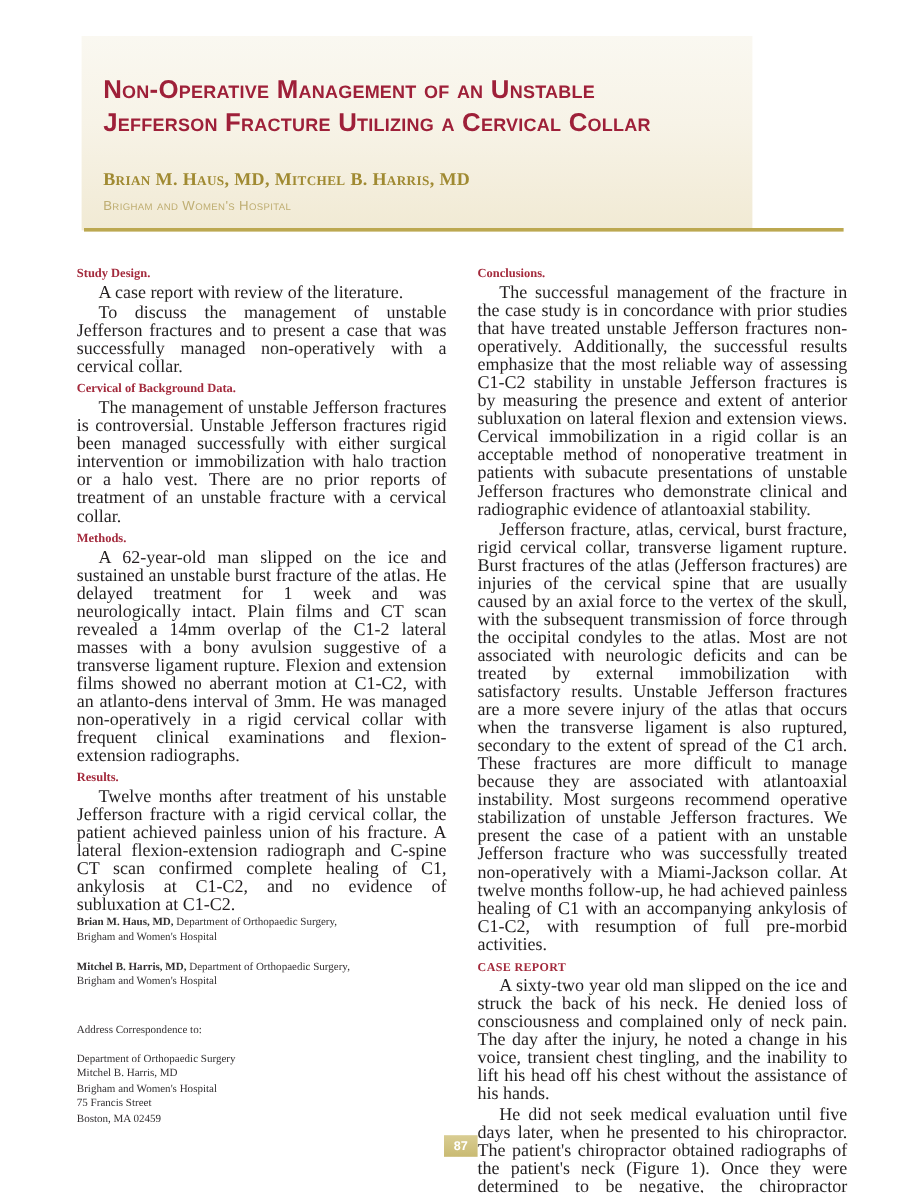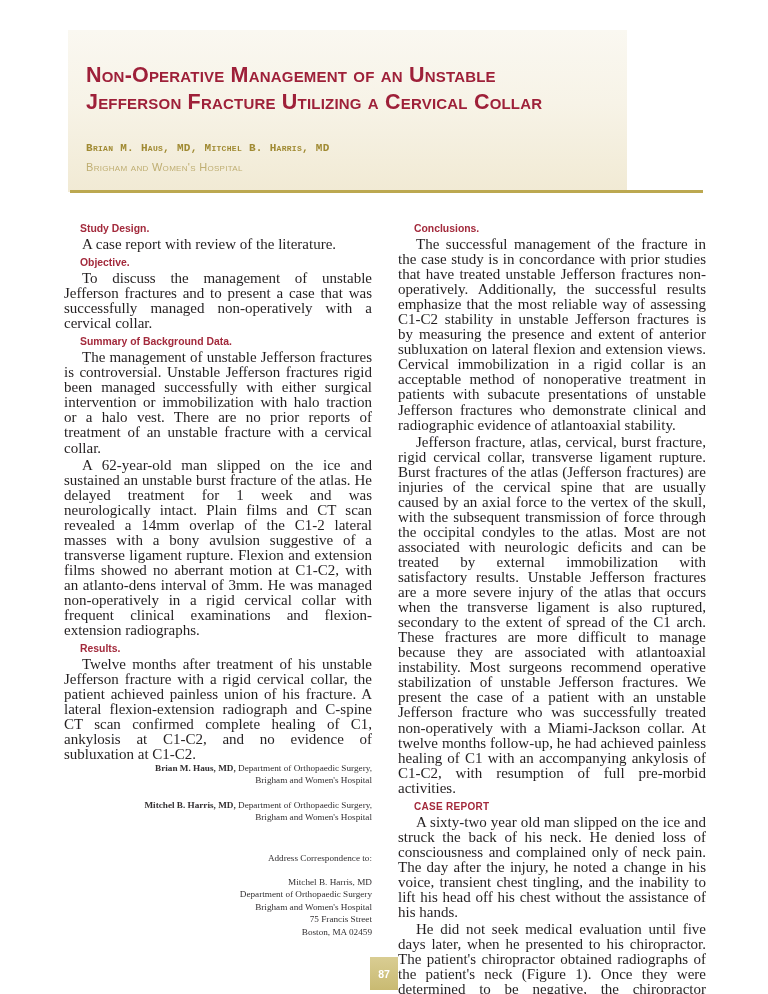--- a/index.html
+++ b/index.html
@@ -54,23 +54,23 @@
     line-height: 27px;
     font-variant: small-caps;
     letter-spacing: 0.2px;
     margin: 0;
   }
   .doc-title .ln { display: block; }
 
   .authors {
     margin-top: 26px;
     color: #a08a32;
-    font-family: Liberation Mono, monospace;
-    font-weight: bold;
-    font-size: 11px;
+    font-family: Liberation Serif, serif;
+    font-weight: bold;
+    font-size: 15px;
     font-variant: small-caps;
     letter-spacing: 0.3px;
   }
   .affiliation {
     margin-top: 7px;
     color: #bfae72;
     font-family: "Liberation Sans", sans-serif;
     font-size: 11px;
     font-variant: small-caps;
     letter-spacing: 0.3px;
@@ -84,25 +84,25 @@
     width: 642px;
     display: flex;
     gap: 26px;
   }
   .col {
     width: 308px;
   }
 
   .sec-head {
     color: #a32a3c;
-    font-family: Liberation Sans, sans-serif;
+    font-family: Liberation Serif, serif;
     font-weight: bold;
     font-size: 10.4px;
     line-height: 15px;
-    margin: 3px 0 1px 16px;
+    margin: 3px 0 1px 0;
   }
   .sec-head.caps {
     font-size: 10px;
     letter-spacing: 0.3px;
   }
 
   p.body {
     margin: 0 0 2px 0;
     font-family: "Liberation Serif", serif;
     font-size: 15px;
@@ -116,44 +116,42 @@
   
   .footnotes {
     position: absolute;
     left: 64px;
     top: 762px;
     width: 308px;
     font-family: "Liberation Serif", serif;
     font-size: 9.2px;
     line-height: 12.4px;
     color: #333032;
-    text-align: right;
   }
   .fn-block { margin-bottom: 12px; }
   .fn-block .nm { font-weight: bold; }
   .fn-spacer { height: 16px; }
   .fn-line { display: block; }
   .fn-addr-head { margin-bottom: 12px; font-family: Liberation Serif, serif; }
 
   
   .page-number {
     position: absolute;
     left: 370px;
     top: 946px;
     width: 28px;
-    height: 33px;
+    height: 18px;
     background: linear-gradient(to bottom, #d9cd93 0%, #c9ba72 100%);
     color: #ffffff;
     font-family: "Liberation Sans", sans-serif;
     font-weight: bold;
     font-size: 10.5px;
     display: flex;
     align-items: center;
     justify-content: center;
-    margin-top: 11px;
   }
 </style>
 </head>
 <body>
 
 <div class="page">
 
   <div class="header-banner">
     <div class="header-inner">
       <h1 class="doc-title">
@@ -166,26 +164,26 @@
   </div>
   <div class="header-rule"></div>
 
   <div class="columns">
 
     <div class="col">
 
       <div class="sec-head">Study Design.</div>
       <p class="body">A case report with review of the literature.</p>
 
-      <div class="sec-head">Objective.</div>
       <p class="body">To discuss the management of unstable Jefferson fractures and to present a case that was successfully managed non-operatively with a cervical collar.</p>
 
-      <div class="sec-head">Summary of Background Data.</div>
+      <div class="sec-head">Cervical of Background Data.</div>
       <p class="body">The management of unstable Jefferson fractures is controversial. Unstable Jefferson fractures rigid been managed successfully with either surgical intervention or immobilization with halo traction or a halo vest. There are no prior reports of treatment of an unstable fracture with a cervical collar.</p>
 
+      <div class="sec-head">Methods.</div>
       <p class="body">A 62-year-old man slipped on the ice and sustained an unstable burst fracture of the atlas. He delayed treatment for 1 week and was neurologically intact. Plain films and CT scan revealed a 14mm overlap of the C1-2 lateral masses with a bony avulsion suggestive of a transverse ligament rupture. Flexion and extension films showed no aberrant motion at C1-C2, with an atlanto-dens interval of 3mm. He was managed non-operatively in a rigid cervical collar with frequent clinical examinations and flexion-extension radiographs.</p>
 
       <div class="sec-head">Results.</div>
       <p class="body">Twelve months after treatment of his unstable Jefferson fracture with a rigid cervical collar, the patient achieved painless union of his fracture. A lateral flexion-extension radiograph and C-spine CT scan confirmed complete healing of C1, ankylosis at C1-C2, and no evidence of subluxation at C1-C2.</p>
 
     </div>
 
     <div class="col">
 
       <div class="sec-head">Conclusions.</div>
@@ -210,22 +208,22 @@
     <div class="fn-block">
       <span class="nm">Mitchel B. Harris, MD,</span><span> Department of Orthopaedic Surgery,</span>
       <span class="fn-line">Brigham and Women's Hospital</span>
     </div>
 
     <div class="fn-spacer"></div>
 
     <div class="fn-addr-head">Address Correspondence to:</div>
 
     <div class="fn-block">
+      <span class="fn-line">Department of Orthopaedic Surgery</span>
       <span class="fn-line">Mitchel B. Harris, MD</span>
-      <span class="fn-line">Department of Orthopaedic Surgery</span>
       <span class="fn-line">Brigham and Women's Hospital</span>
       <span class="fn-line">75 Francis Street</span>
       <span class="fn-line">Boston, MA  02459</span>
     </div>
 
   </div>
 
   <div class="page-number">87</div>
 
 </div>

